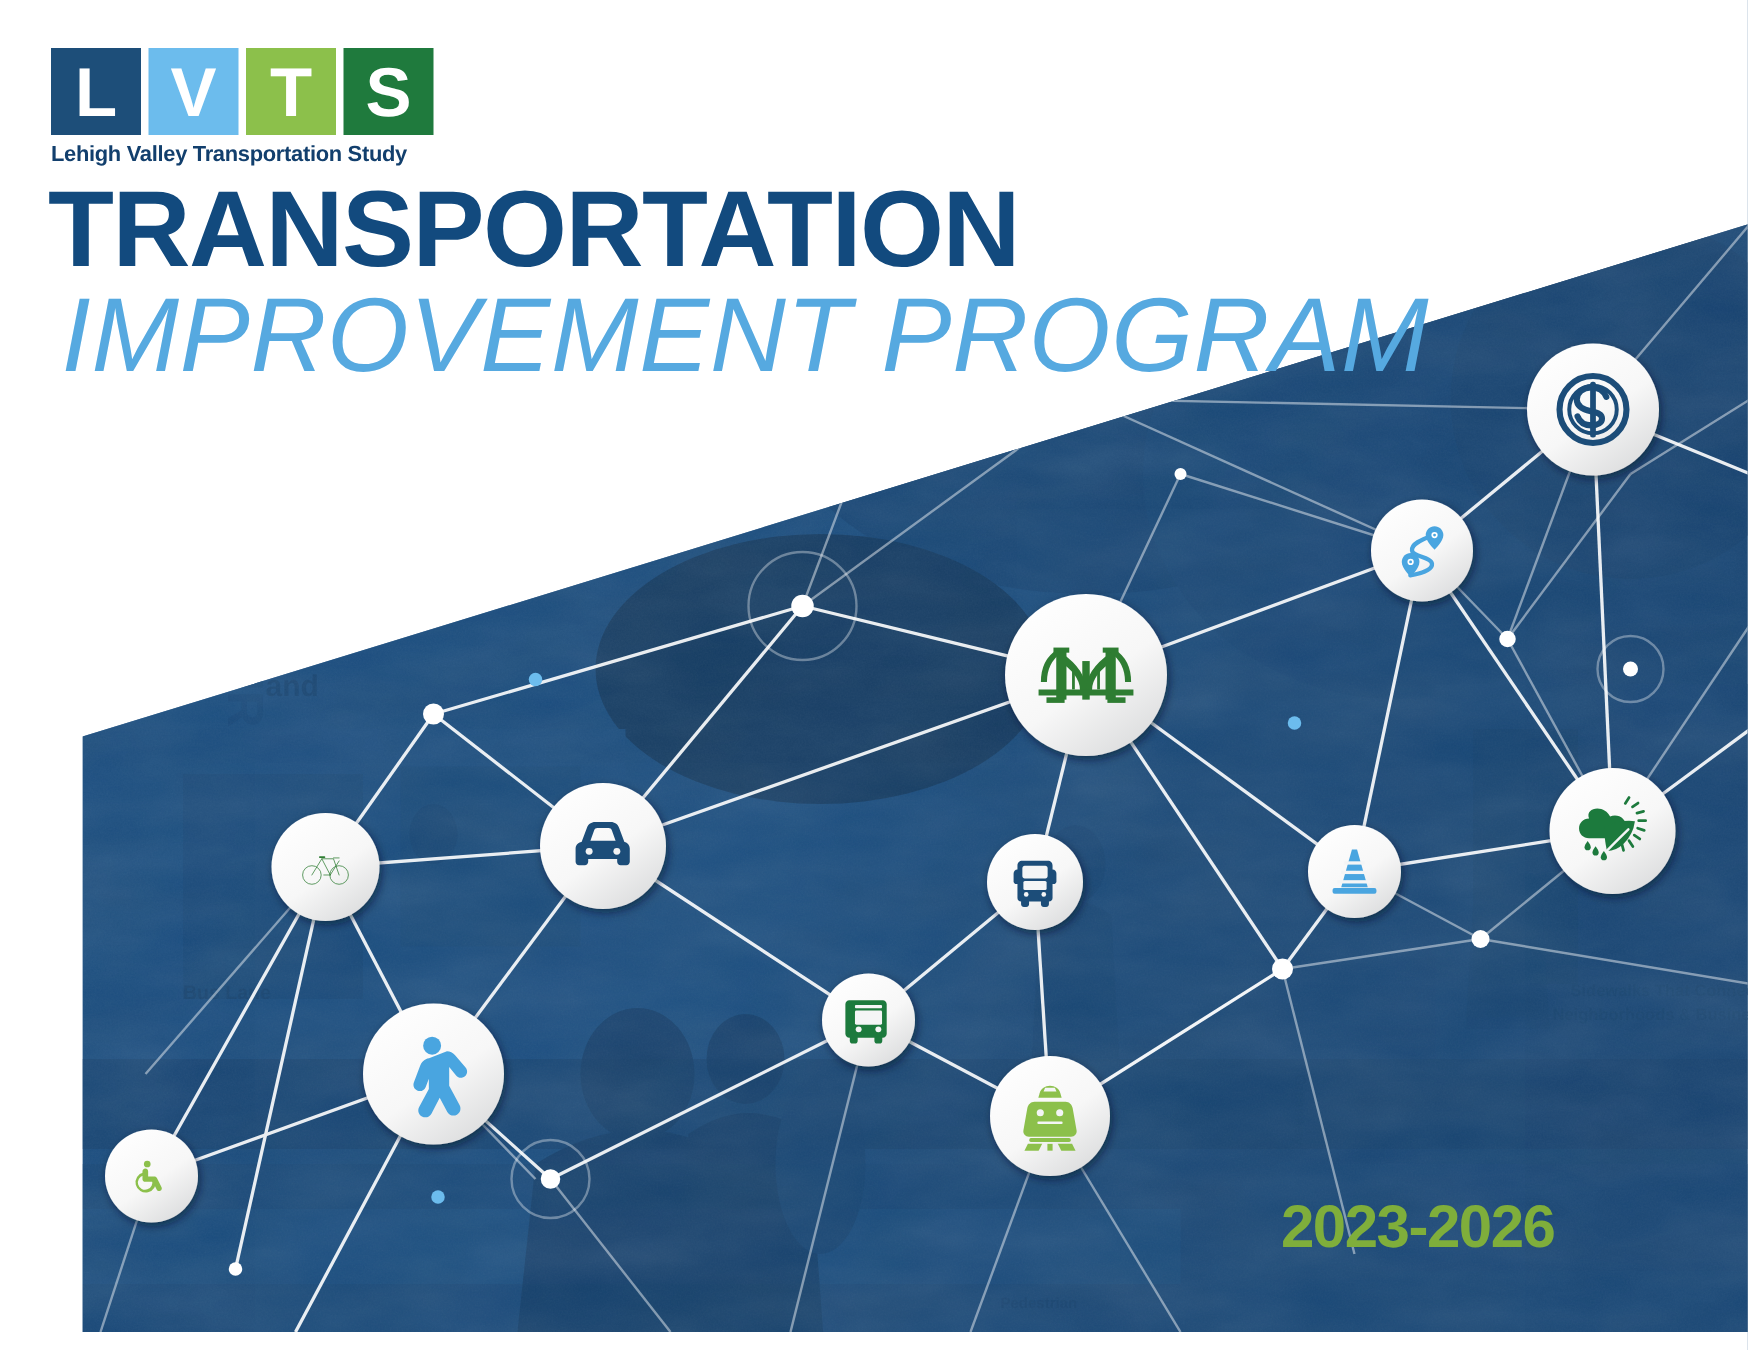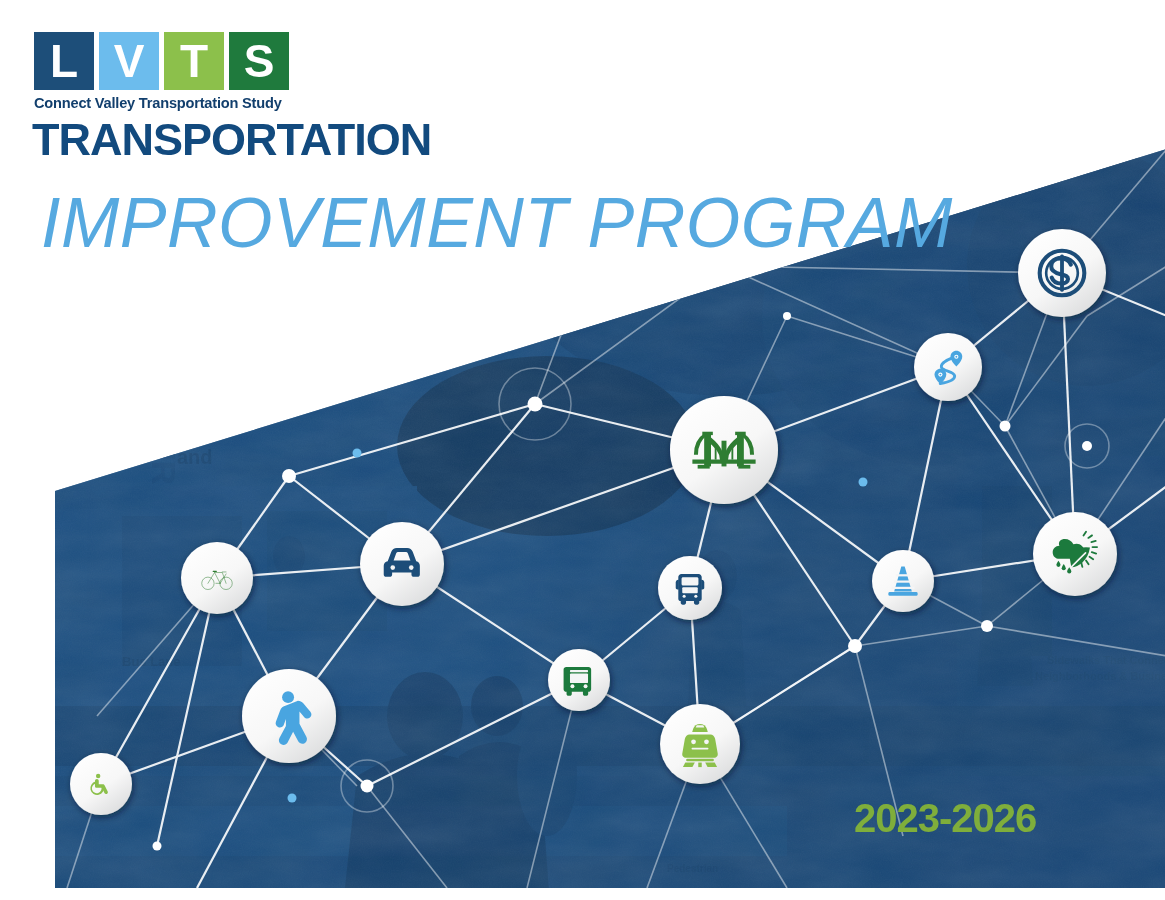--- a/index.html
+++ b/index.html
@@ -9,21 +9,21 @@
   
   #logo{position:absolute;left:34px;top:32px;width:262px;}
   .logo-tiles{display:flex;gap:5px;}
   .logo-tile{width:60px;height:58px;display:flex;align-items:center;justify-content:center;}
   .logo-tile span{color:#ffffff;font-weight:bold;font-size:46px;line-height:1;
                   font-family:"Liberation Sans",sans-serif;letter-spacing:0;}
   .logo-sub{margin-top:5px;font-size:14.6px;font-weight:bold;color:#123f6d;
             letter-spacing:-0.2px;white-space:nowrap;}
 
   
-  #title-main{position:absolute;left:32px;top:117px;font-size:45px;font-weight:bold;
+  #title-main{position:absolute;left:32px;top:117px;font-size:72px;font-weight:bold;
               color:#124a7e;letter-spacing:-1px;line-height:1;
               font-family:"Liberation Sans",sans-serif;}
   #title-sub{position:absolute;left:41px;top:188px;font-size:70px;font-weight:normal;
              color:#56a9e0;letter-spacing:0.5px;line-height:1;
              font-family:"Liberation Sans",sans-serif;font-style:italic;}
 
   
   #years{position:absolute;left:854px;top:796px;font-size:40px;font-weight:bold;
          color:#7fae3b;letter-spacing:-1px;font-family:"Liberation Sans",sans-serif;}
 
@@ -415,19 +415,19 @@
     <div class="logo-tile" style="background: rgb(108, 188, 237);">
       <span>V</span>
     </div>
     <div class="logo-tile" style="background: rgb(140, 192, 75);">
       <span>T</span>
     </div>
     <div class="logo-tile" style="background: rgb(31, 122, 61);">
       <span>S</span>
     </div>
   </div>
-  <div class="logo-sub">Connect Valley Transportation Study</div>
+  <div class="logo-sub">Lehigh Valley Transportation Study</div>
 </div>
 
 <div id="title-main" style="color: rgb(18, 74, 126);">TRANSPORTATION</div>
 <div id="title-sub" style="color: rgb(86, 169, 224);">IMPROVEMENT PROGRAM</div>
 
 <div id="years" style="color: rgb(127, 174, 59);">2023-2026</div>
 
 </body></html>

